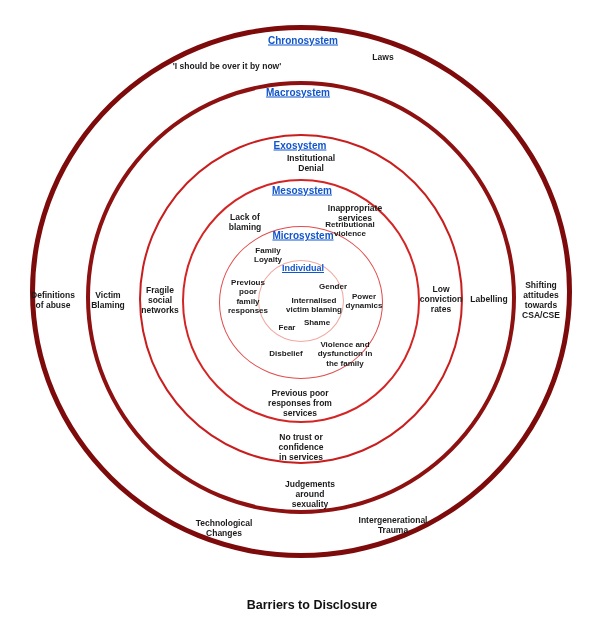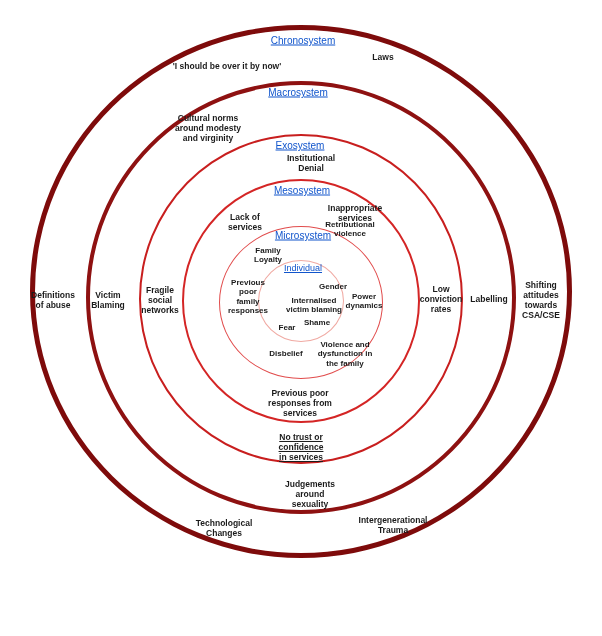--- a/index.html
+++ b/index.html
@@ -31,21 +31,21 @@
     font-weight: 700;
     color: #1b1b1b;
     font-size: 8.5px;
     line-height: 1.18;
   }
   .lbl.small { font-size: 8px; }
   .sys {
     position: absolute;
     transform: translate(-50%, -50%);
     text-align: center;
-    font-weight: 400;
+    font-weight: 700;
     font-size: 10px;
     color: #1155cc;
     text-decoration: underline;
   }
   .title {
     position: absolute;
     transform: translate(-50%, -50%);
     font-weight: 700;
     font-size: 12.5px;
     color: #111111;
@@ -77,44 +77,41 @@
 of abuse</div>
   <div class="lbl" style="left:541px; top:300px;">Shifting
 attitudes
 towards
 CSA/CSE</div>
   <div class="lbl" style="left:224px; top:528px;">Technological
 Changes</div>
   <div class="lbl" style="left:393px; top:525px;">Intergenerational
 Trauma</div>
 
-  <div class="lbl" style="left:208px; top:128px;">Cultural norms
-around modesty
-and virginity</div>
   <div class="lbl" style="left:108px; top:300px;">Victim
 Blaming</div>
   <div class="lbl" style="left:489px; top:299px;">Labelling</div>
   <div class="lbl" style="left:310px; top:494px;">Judgements
 around
 sexuality</div>
 
   <div class="lbl" style="left:311px; top:163px;">Institutional
 Denial</div>
   <div class="lbl" style="left:160px; top:300px;">Fragile
 social
 networks</div>
   <div class="lbl" style="left:441px; top:299px;">Low
 conviction
 rates</div>
-  <div class="lbl" style="left:301px; top:447px;text-decoration:underline;">No trust or
+  <div class="lbl" style="left:301px; top:447px;">No trust or
 confidence
 in services</div>
 
   <div class="lbl" style="left:245px; top:222px;">Lack of
-services</div>
+blaming</div>
   <div class="lbl" style="left:355px; top:213px;">Inappropriate
 services</div>
   <div class="lbl" style="left:300px; top:403px;">Previous poor
 responses from
 services</div>
 
   <div class="lbl small" style="left:268px; top:255px;">Family
 Loyalty</div>
   <div class="lbl small" style="left:350px; top:229px;">Retributional
 violence</div>
@@ -128,14 +125,15 @@
   <div class="lbl small" style="left:345px; top:354px;">Violence and
 dysfunction in
 the family</div>
 
   <div class="lbl small" style="left:287px; top:287px;margin-top:41px;">Fear</div>
   <div class="lbl small" style="left:333px; top:287px;">Gender</div>
   <div class="lbl small" style="left:314px; top:305px;">Internalised
 victim blaming</div>
   <div class="lbl small" style="left:317px; top:323px;">Shame</div>
 
+  <div class="title" style="left:312px; top:605px;">Barriers to Disclosure</div>
 
 </div>
 
 </body></html>

